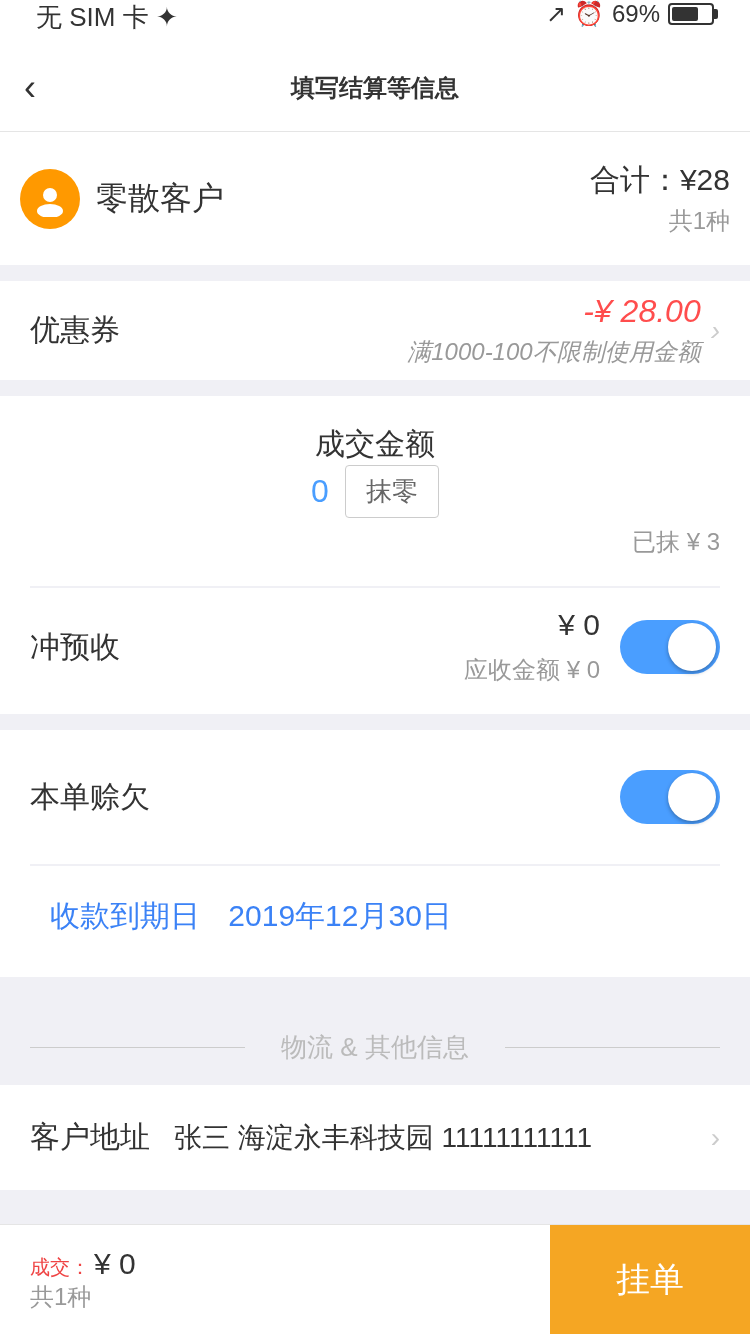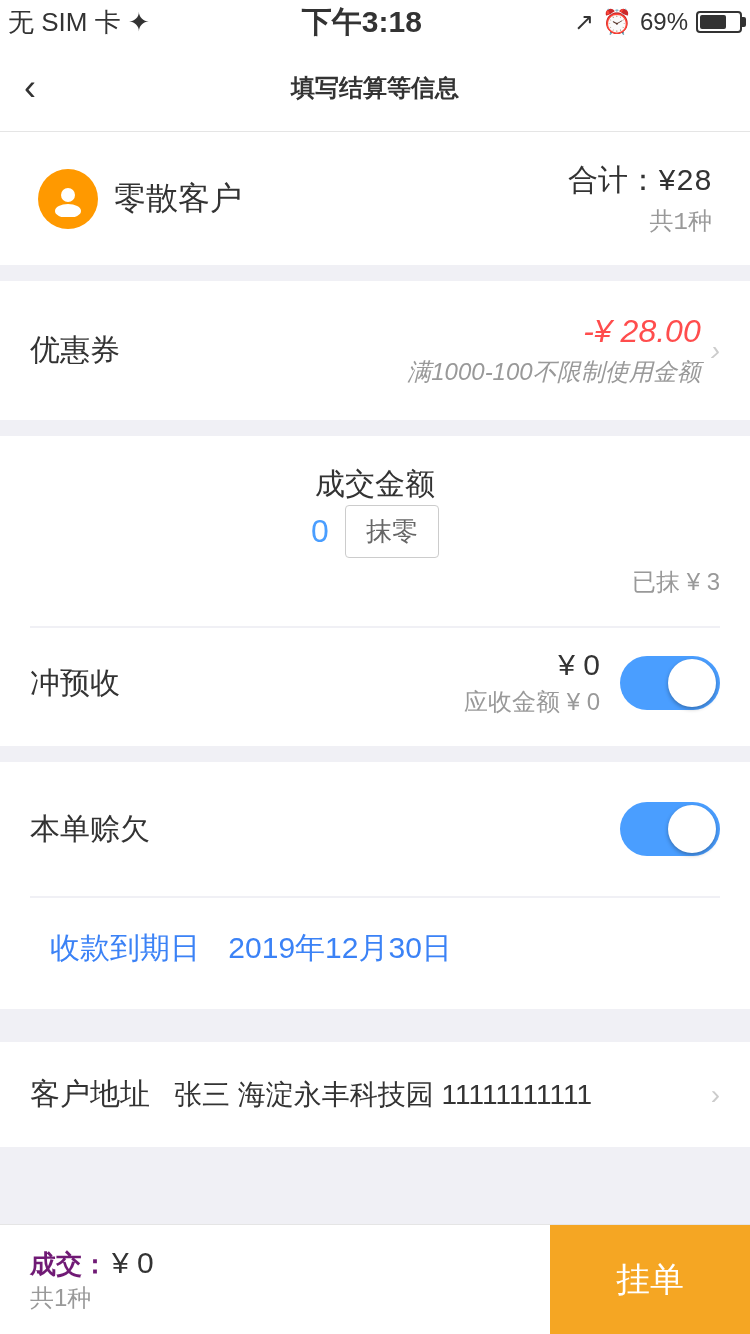--- a/index.html
+++ b/index.html
@@ -12,23 +12,23 @@
       font-size: 28px;
       color: #333;
       position: relative;
     }
 
     
     .status-bar {
       height: 44px;
       background: #fff;
       display: flex;
-      align-items: center;
+      align-items: flex-start;
       justify-content: space-between;
-      padding: 0 8px;
+      padding: 0 36px;
       font-size: 26px;
       font-weight: 500;
     }
     .status-left { display: flex; align-items: center; gap: 10px; }
     .status-center { font-size: 30px; font-weight: 600; }
     .status-right { display: flex; align-items: center; gap: 8px; font-size: 24px; }
     .battery {
       width: 46px; height: 22px; border: 2px solid #333; border-radius: 4px;
       position: relative; display: inline-flex; align-items: center; padding: 2px;
     }
@@ -55,43 +55,42 @@
 
     
     .section {
       background: #fff;
       margin-bottom: 16px;
     }
 
     
     .customer-row {
       display: flex; align-items: center; justify-content: space-between;
-      padding: 28px 38px;
-      font-family: Liberation Mono, monospace;
+      padding: 28px 20px;
     }
     .customer-left { display: flex; align-items: center; gap: 16px; }
     .avatar {
       width: 60px; height: 60px; border-radius: 50%; background: #f90;
       display: flex; align-items: center; justify-content: center;
       font-size: 28px; color: #fff;
     }
     .customer-name { font-size: 32px; color: #333; }
     .customer-right { text-align: right; }
     .total-price { font-size: 30px; color: #333; }
     .total-count { font-size: 24px; color: #999; margin-top: 4px; }
 
     
     .row-divider {
       height: 2px; background: #f0f0f5; margin: 0 30px;
     }
 
     
     .coupon-row {
       display: flex; align-items: center; justify-content: space-between;
-      padding: 32px 30px;
+      padding: 12px 30px;
       gap: 38px;
     }
     .coupon-label { font-size: 30px; color: #333; }
     .coupon-right { text-align: right; display: flex; align-items: center; gap: 10px; font-style: italic; }
     .coupon-discount { font-size: 32px; color: #ff4d4d; font-weight: 500; }
     .coupon-desc { font-size: 24px; color: #999; margin-top: 6px; }
     .chevron { font-size: 28px; color: #ccc; }
 
     
     .amount-section { background: #fff; margin-bottom: 16px; padding: 28px 30px; }
@@ -107,21 +106,21 @@
     .already-deducted { font-size: 24px; color: #999; text-align: right; }
 
     
     .prepay-row {
       display: flex; align-items: center; justify-content: space-between;
       padding: 20px 30px 28px;
     }
     .prepay-right { display: flex; align-items: center; gap: 20px; }
     .prepay-amounts { text-align: right; }
     .prepay-value { font-size: 30px; color: #333; }
-    .prepay-receivable { font-size: 24px; color: #999; margin-top: 4px; }
+    .prepay-receivable { font-size: 24px; color: #999; margin-top: 12px; }
 
     
     .toggle {
       width: 100px; height: 54px; border-radius: 27px; background: #4a9eff;
       position: relative; cursor: pointer; transition: background 0.2s;
       flex-shrink: 0;
     }
     .toggle-thumb {
       width: 48px; height: 48px; border-radius: 50%; background: #fff;
       position: absolute; top: 3px; right: 4px;
@@ -160,21 +159,21 @@
     .bottom-bar {
       position: fixed; bottom: 0; left: 0; width: 750px; height: 110px;
       display: flex; align-items: stretch;
       background: #fff;
       border-top: 1px solid #e5e5e5;
     }
     .bottom-left {
       flex: 1; display: flex; flex-direction: column; justify-content: center;
       padding: 0 30px;
     }
-    .bottom-deal { font-size: 26px; color: #701a75; font-weight: bold; }
+    .bottom-deal { font-size: 20px; color: #ef4444; }
     .bottom-deal-amount { font-size: 30px; color: #333; font-weight: 500; }
     .bottom-count { font-size: 24px; color: #999; }
     .btn-hold {
       width: 200px; background: #f5a623; display: flex; align-items: center;
       justify-content: center; font-size: 34px; color: #fff; cursor: pointer;
     }
     .btn-save {
       width: 200px; background: #4a9eff; display: flex; align-items: center;
       justify-content: center; font-size: 34px; color: #fff; cursor: pointer;
     }
@@ -183,21 +182,20 @@
       padding-bottom: 110px;
     }
   </style>
 </head>
 <body>
 
 <div class="status-bar">
   <div class="status-left">
     <span>无 SIM 卡 ✦</span>
   </div>
-  <div class="status-center">下午3:18</div>
   <div class="status-right">
     <span>↗</span>
     <span>⏰</span>
     <span>69%</span>
     <div class="battery">
       <div class="battery-fill"></div>
     </div>
   </div>
 </div>
 
@@ -281,20 +279,27 @@
     </div>
     <div class="row-divider"></div>
     <div class="due-row">
       <span>收款到期日</span>
       <span>2019年12月30日</span>
     </div>
   </div>
 
   <div class="separator-section"></div>
 
+  <div style="background: #f0f0f5; padding: 20px 30px; text-align: center;">
+    <div style="display: flex; align-items: center; justify-content: center; gap: 20px;">
+      <div style="flex: 1; height: 1px; background: #ccc;"></div>
+      <span class="logistics-label">物流 &amp; 其他信息</span>
+      <div style="flex: 1; height: 1px; background: #ccc;"></div>
+    </div>
+  </div>
 
   <div class="section" style="margin-bottom: 0;">
     <div class="address-row">
       <span class="address-label">客户地址</span>
       <span class="address-value">张三 海淀永丰科技园 11111111111</span>
       <span class="chevron">›</span>
     </div>
   </div>
 
   <div style="background: #f0f0f5; height: 200px;"></div>

